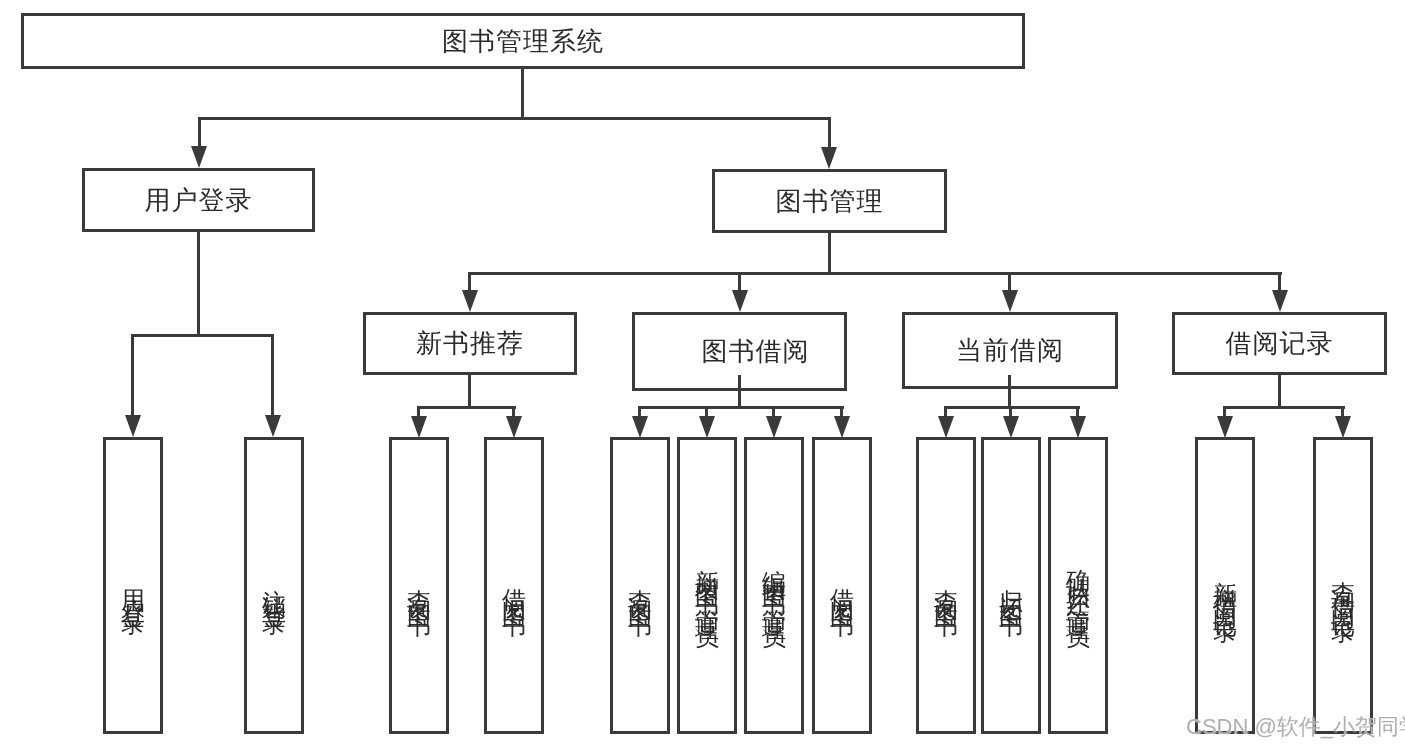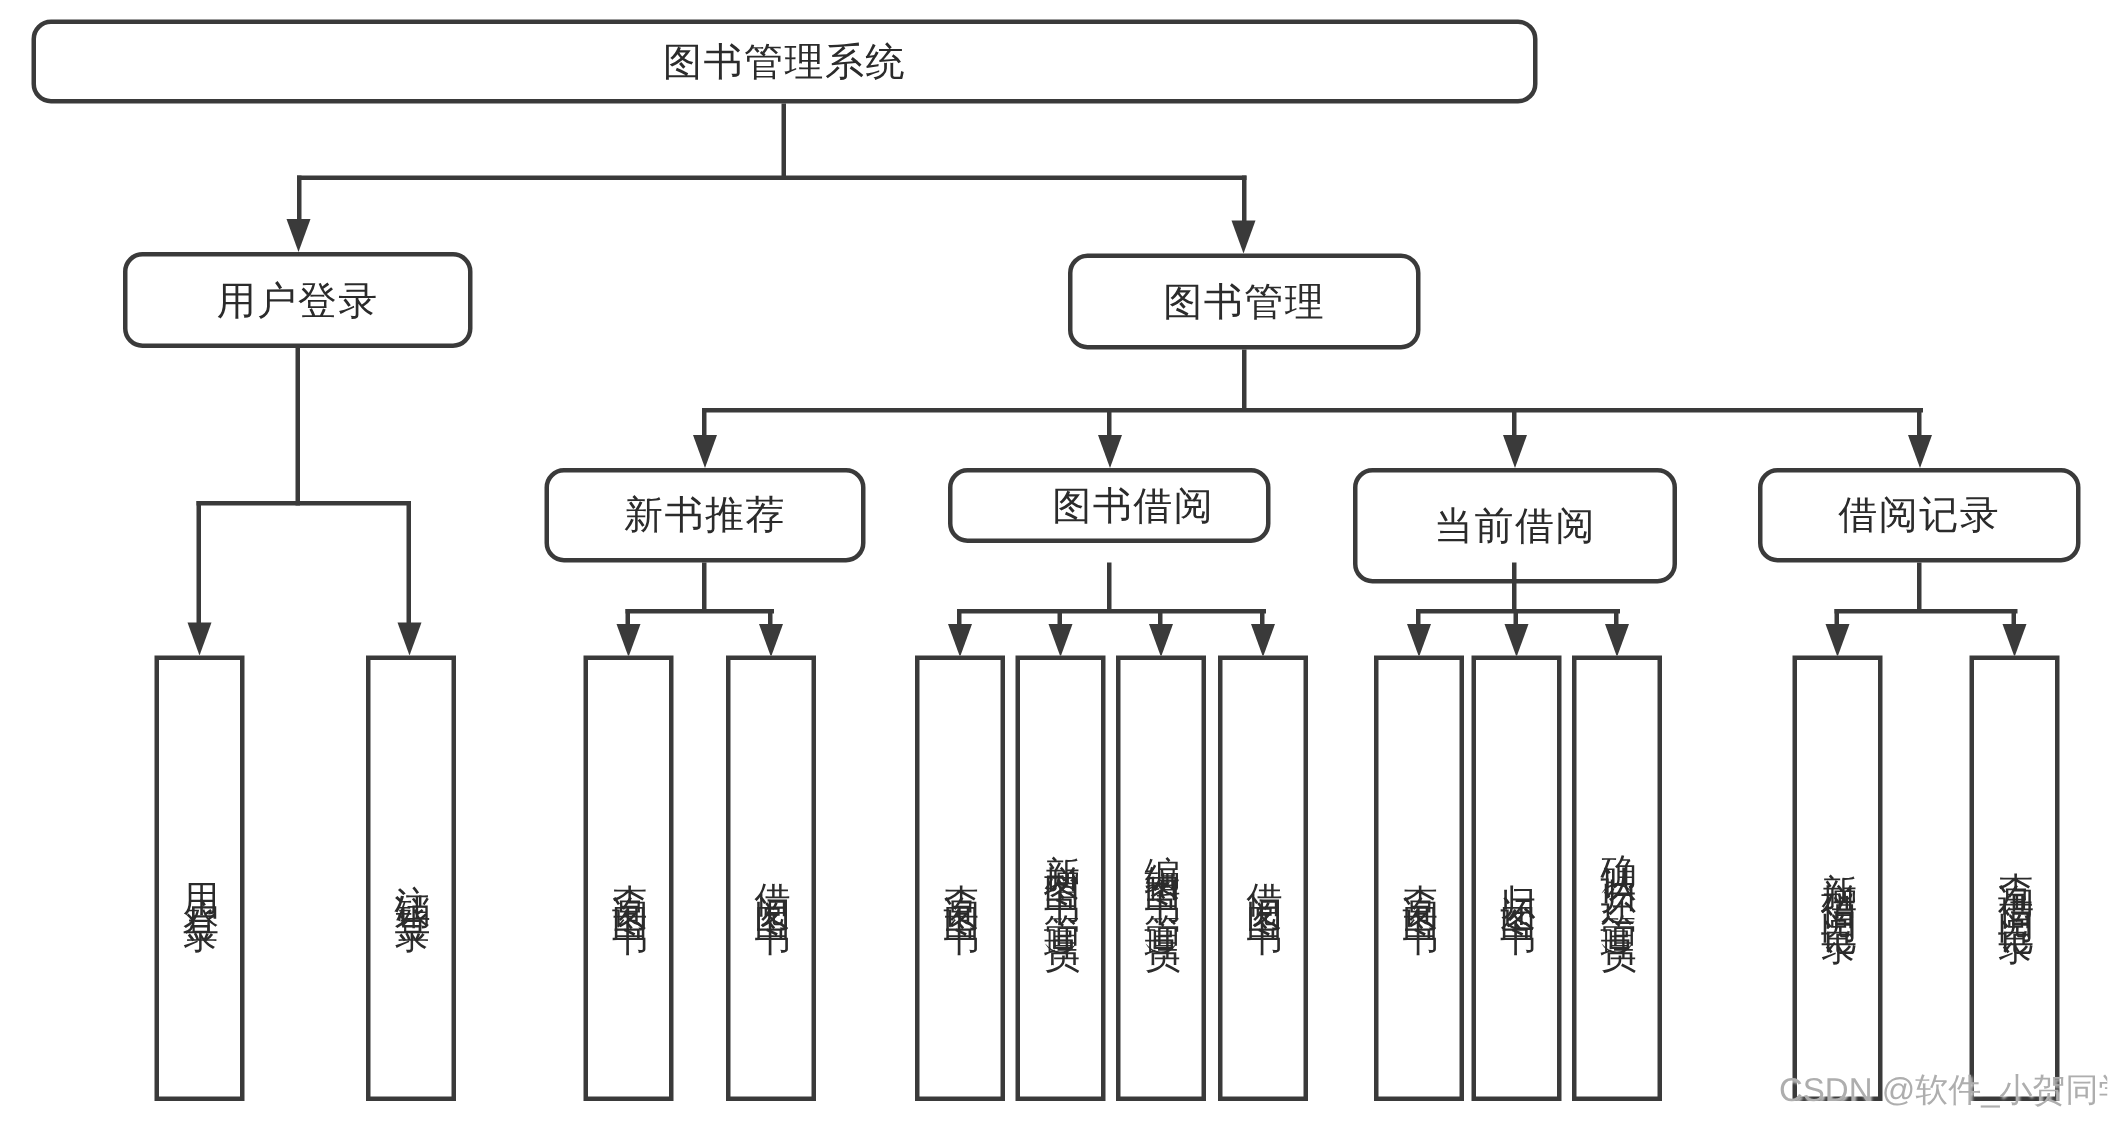--- a/index.html
+++ b/index.html
@@ -23,21 +23,21 @@
   .box {
     position: absolute;
     border: 3px solid var(--line);
     background: var(--background);
     display: flex;
     align-items: center;
     justify-content: center;
     color: var(--text);
   }
 
-  .box.h-label { font-size: 26px; letter-spacing: 1px; border-radius: 13px; }
+  .box.h-label { font-size: 26px; letter-spacing: 1px; }
 
   .box.leaf span {
     writing-mode: vertical-rl;
     line-height: 1;
     font-size: 24px;
     letter-spacing: 8px;
     color: var(--text);
     white-space: nowrap;
   }
 
@@ -103,21 +103,21 @@
   <div class="line" style="left:738px; top:272px; width:3px; height:20px;"></div>
   <div class="arrow" style="left:732px; top:290px;"></div>
   <div class="line" style="left:1008px; top:272px; width:3px; height:20px;"></div>
   <div class="arrow" style="left:1002px; top:290px;"></div>
   <div class="line" style="left:1278px; top:272px; width:3px; height:20px;"></div>
   <div class="arrow" style="left:1272px; top:290px;"></div>
 
   <div class="box h-label" style="left:363px; top:312px; width:214px; height:63px;align-items:center;">
     <span>新书推荐</span>
   </div>
-  <div class="box h-label" style="left:632px; top:312px; width:215px; height:50px;padding-left:32px;">
+  <div class="box h-label" style="left:632px; top:312px; width:215px; height:79px;padding-left:32px;">
     <span>图书借阅</span>
   </div>
   <div class="box h-label" style="left:902px; top:312px; width:216px; height:77px;">
     <span>当前借阅</span>
   </div>
   <div class="box h-label" style="left:1172px; top:312px; width:215px; height:63px;">
     <span>借阅记录</span>
   </div>
 
   <div class="line" style="left:468px; top:375px; width:3px; height:33px;"></div>

